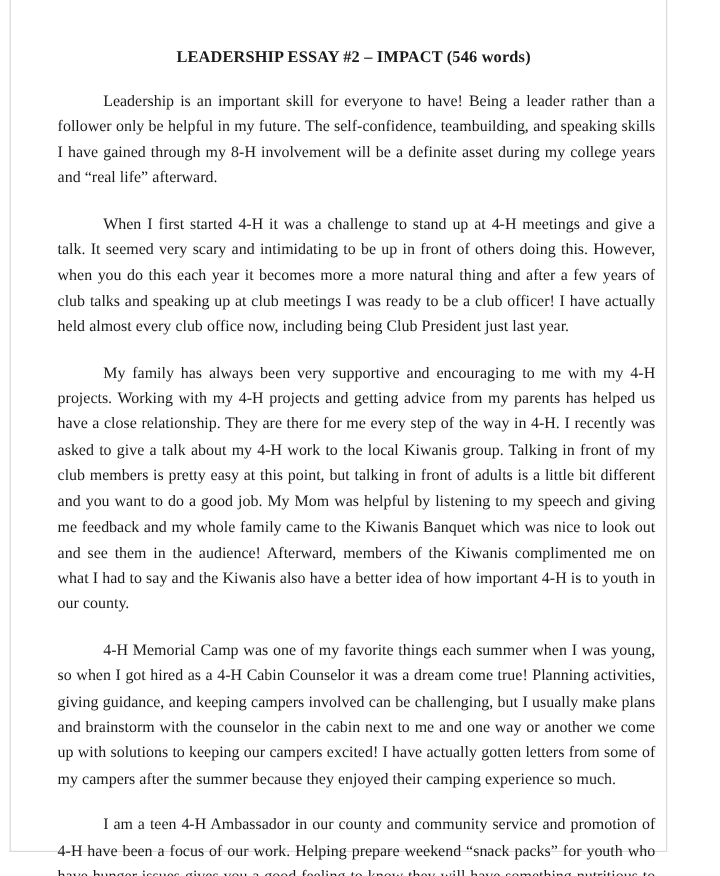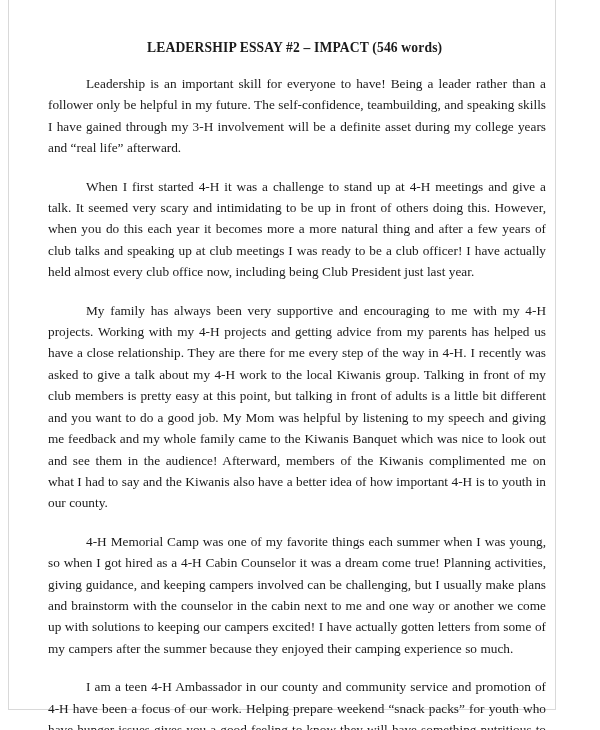--- a/index.html
+++ b/index.html
@@ -66,21 +66,21 @@
 <body>
 
 <div id="page">
 
   <div id="page-border"></div>
 
   <div id="doc-body">
 
     <h1 id="essay-title">LEADERSHIP ESSAY #2 – IMPACT (546 words)</h1>
 
-    <p class="para">Leadership is an important skill for everyone to have!  Being a leader rather than a follower only be helpful in my future.  The self-confidence, teambuilding, and speaking skills I have gained through my 3-H involvement will be a definite asset during my college years and “real life” afterward.</p>
+    <p class="para">Leadership is an important skill for everyone to have!  Being a leader rather than a follower only be helpful in my future.  The self-confidence, teambuilding, and speaking skills I have gained through my 8-H involvement will be a definite asset during my college years and “real life” afterward.</p>
 
     <p class="para">When I first started 4-H it was a challenge to stand up at 4-H meetings and give a talk.  It seemed very scary and intimidating to be up in front of others doing this.  However, when you do this each year it becomes more a more natural thing and after a few years of club talks and speaking up at club meetings I was ready to be a club officer!  I have actually held almost every club office now, including being Club President just last year.</p>
 
     <p class="para">My family has always been very supportive and encouraging to me with my 4-H projects.  Working with my 4-H projects and getting advice from my parents has helped us have a close relationship.  They are there for me every step of the way in 4-H.  I recently was asked to give a talk about my 4-H work to the local Kiwanis group.  Talking in front of my club members is pretty easy at this point, but talking in front of adults is a little bit different and you want to do a good job.  My Mom was helpful by listening to my speech and giving me feedback and my whole family came to the Kiwanis Banquet which was nice to look out and see them in the audience!  Afterward, members of the Kiwanis complimented me on what I had to say and the Kiwanis also have a better idea of how important 4-H is to youth in our county.</p>
 
     <p class="para">4-H Memorial Camp was one of my favorite things each summer when I was young, so when I got hired as a 4-H Cabin Counselor it was a dream come true!  Planning activities, giving guidance, and keeping campers involved can be challenging, but I usually make plans and brainstorm with the counselor in the cabin next to me and one way or another we come up with solutions to keeping our campers excited!  I have actually gotten letters from some of my campers after the summer because they enjoyed their camping experience so much.</p>
 
     <p class="para">I am a teen 4-H Ambassador in our county and community service and promotion of 4-H have been a focus of our work.  Helping prepare weekend “snack packs” for youth who have hunger issues gives you a good feeling to know they will have something nutritious to eat when they are not at school where lunches are provided.  I’ve been involved in promoting 4-H leading a learning ‘station’ for “Health” during our Passport to 4-H program at the county fair.  We designed a fitness ‘obstacle course’ for youth that came through the program.  Many of them were not already in 4-H, so we were able to give information to them on how to join and hopefully some of them will!</p>
 
   </div>

